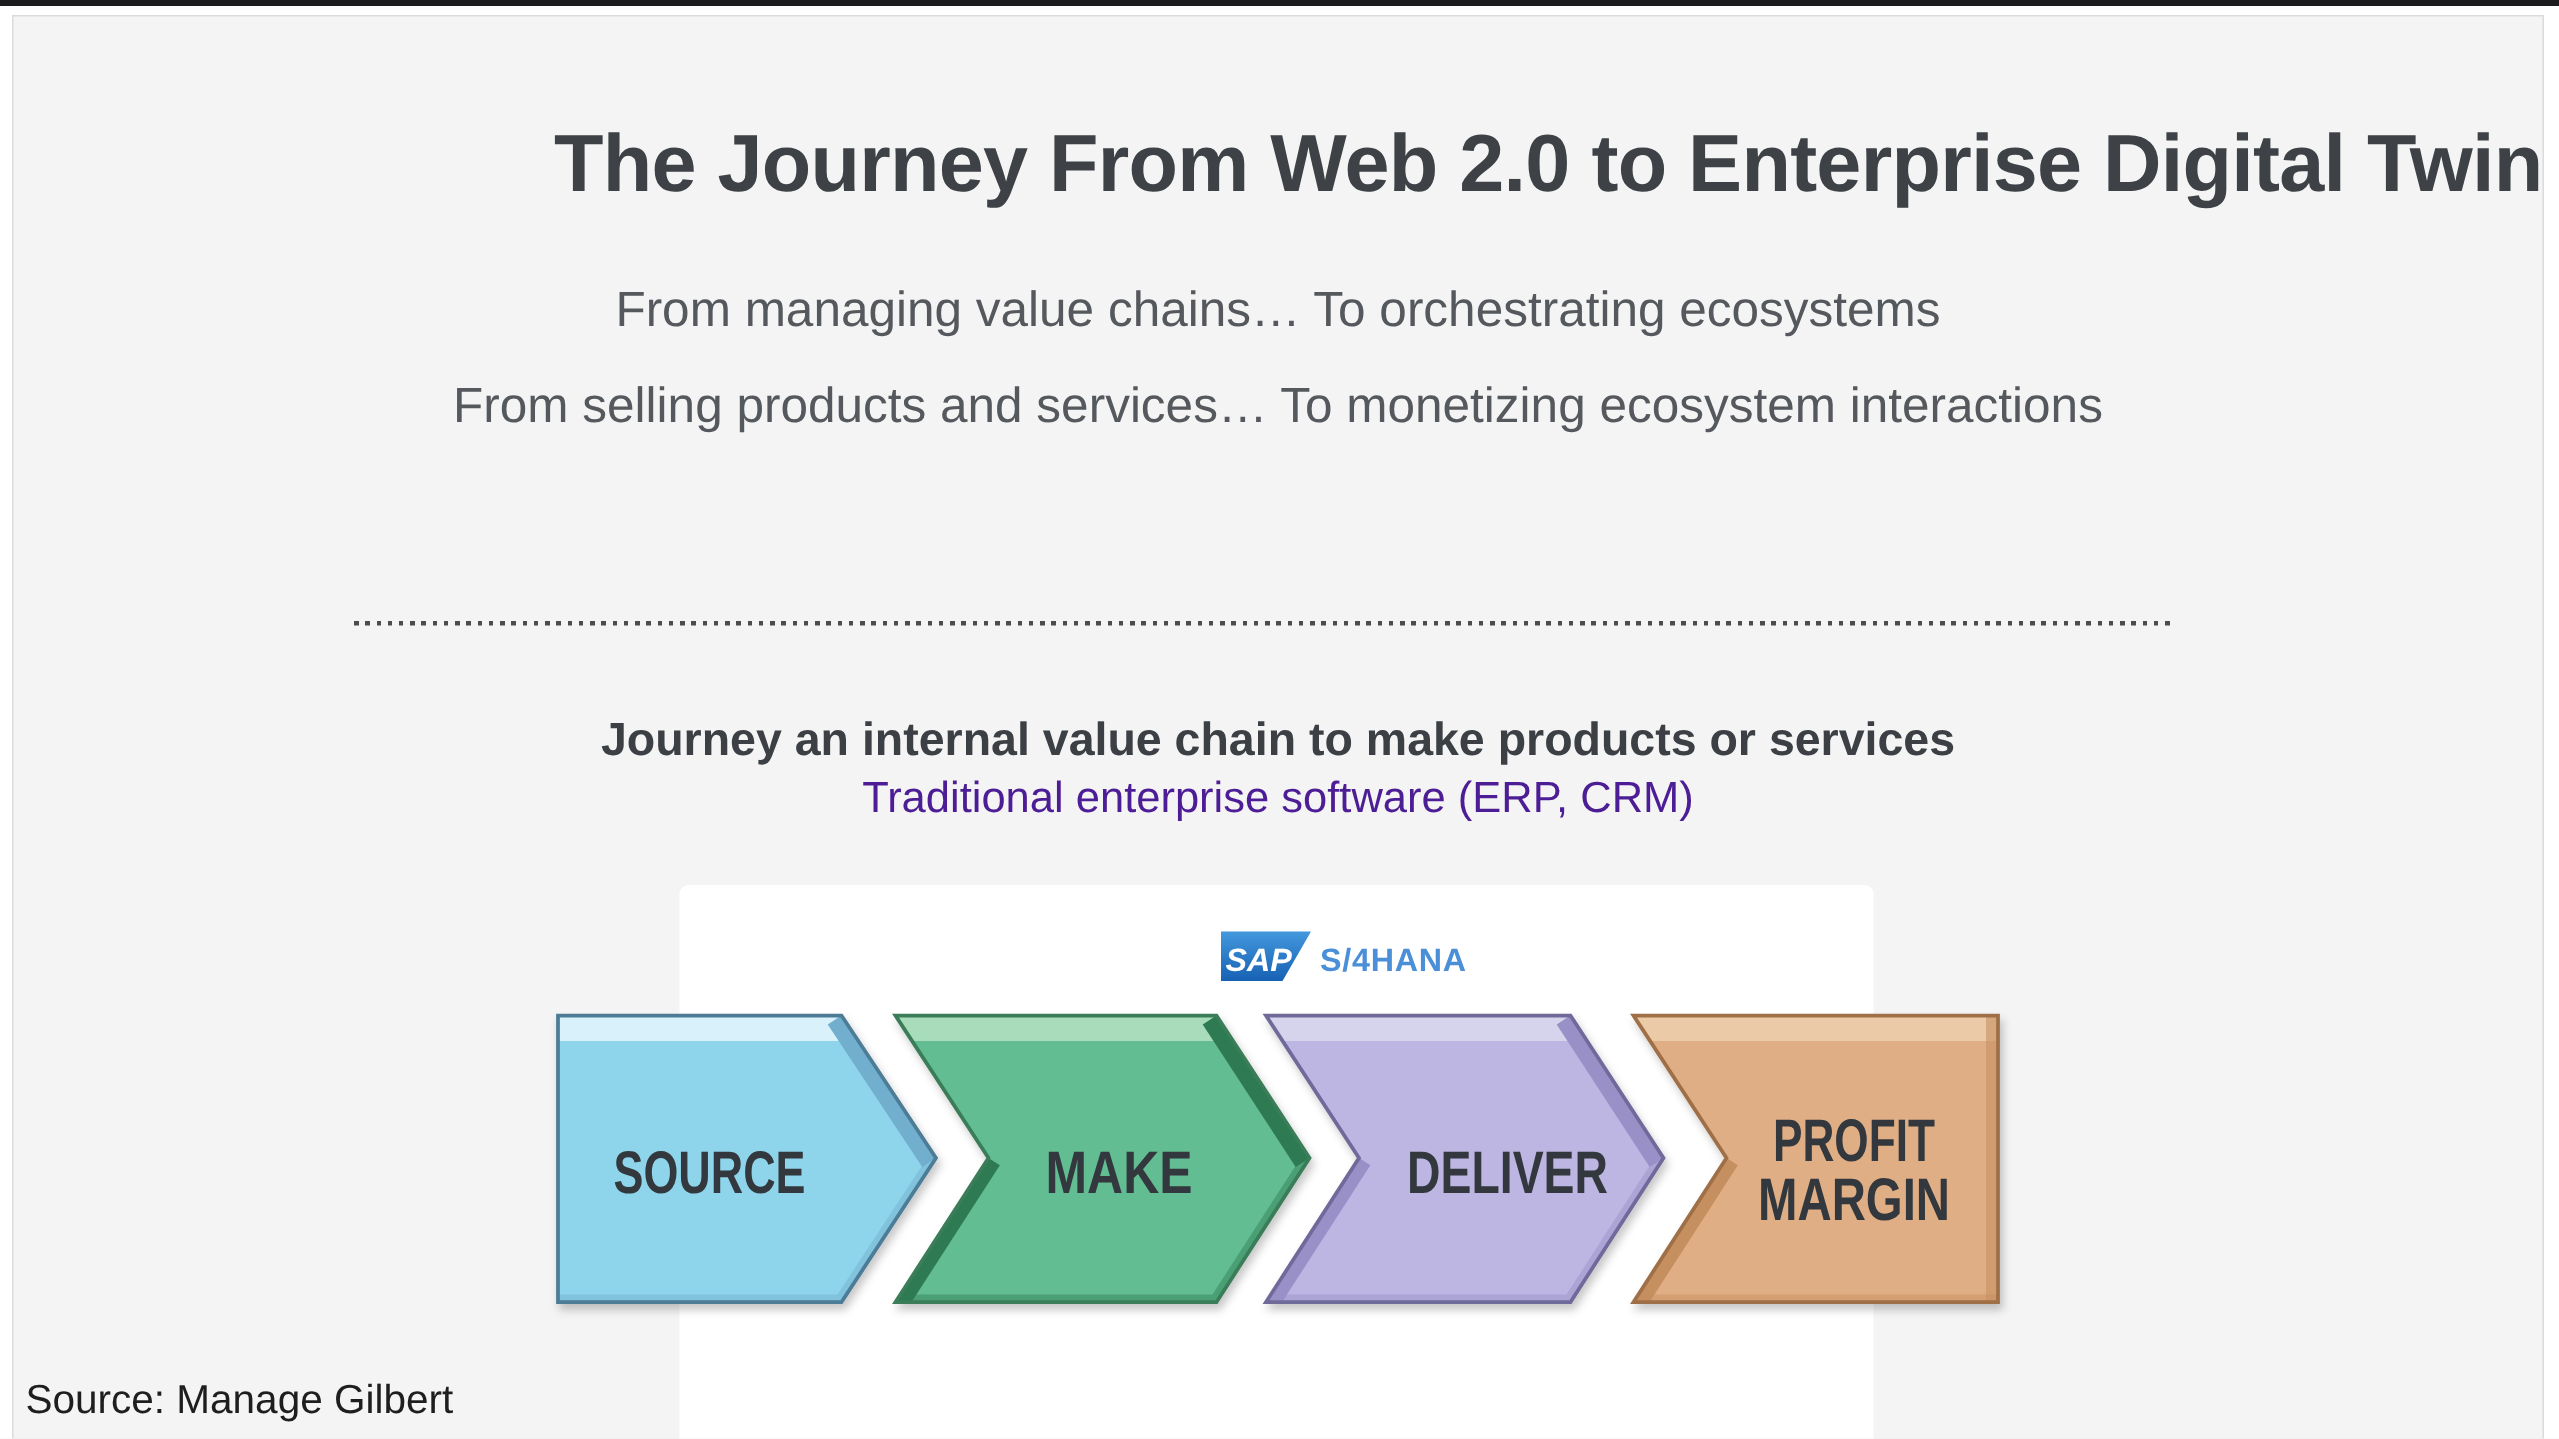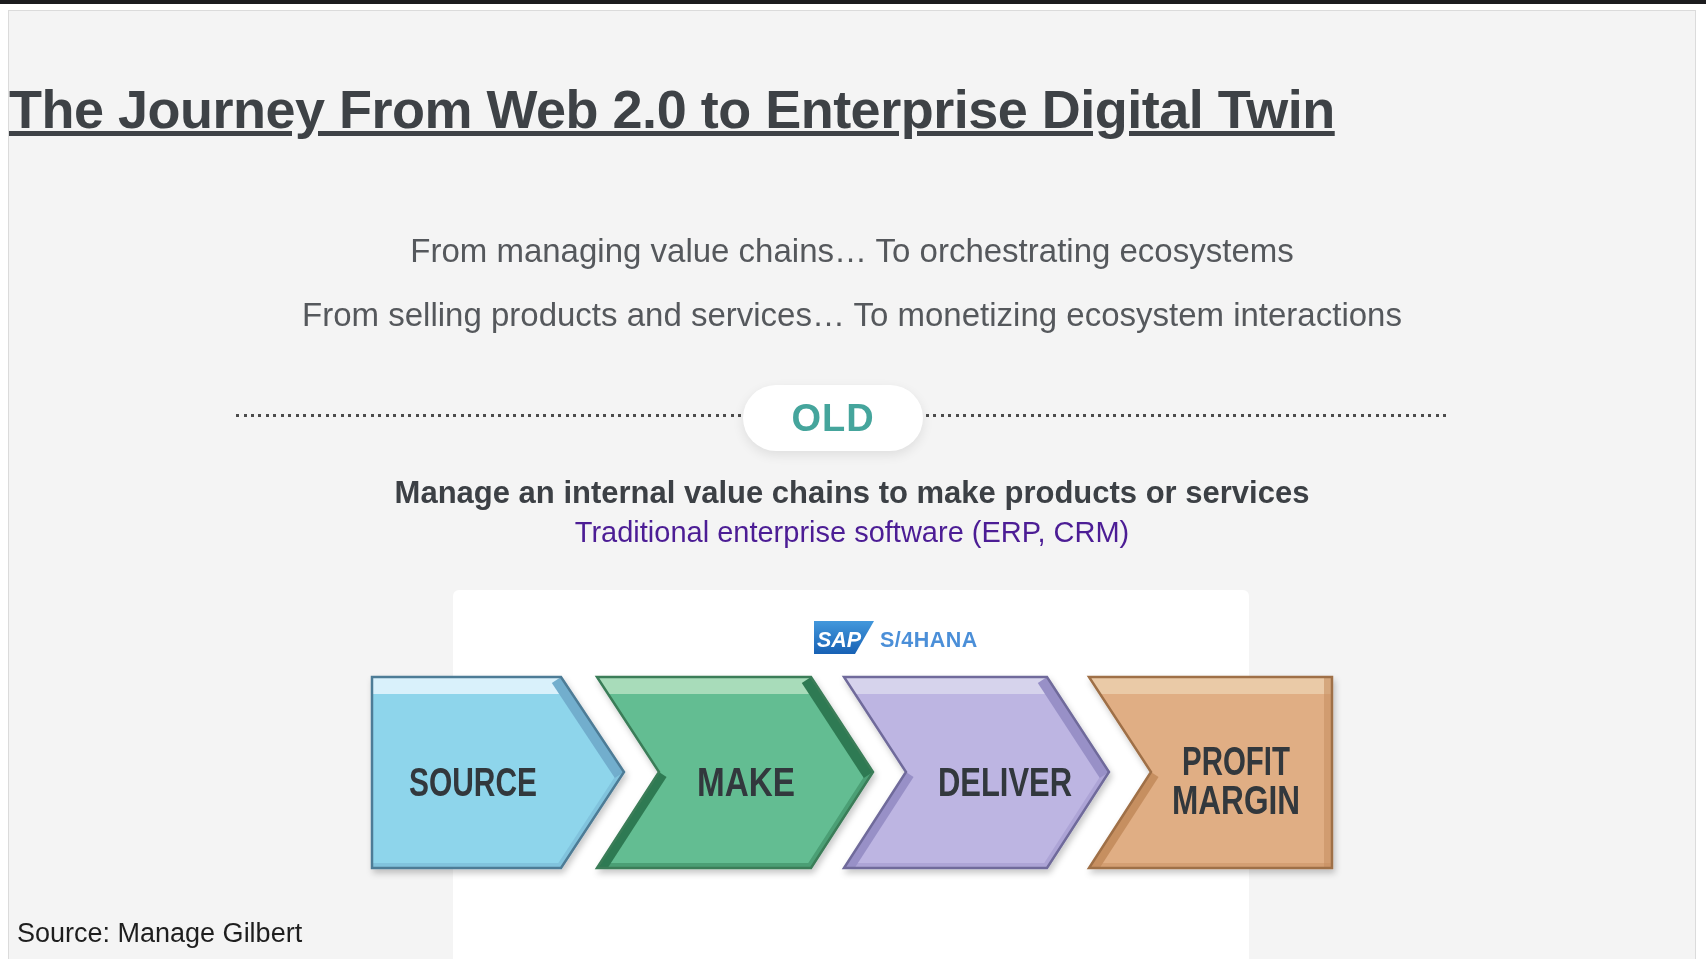--- a/index.html
+++ b/index.html
@@ -7,26 +7,26 @@
     width:1706px;height:959px;position:relative;background:#ffffff;
     font-family:"Liberation Sans", sans-serif;overflow:hidden;
     -webkit-font-smoothing:antialiased;
   }
   .top-strip{position:absolute;top:0;left:0;width:1706px;height:4px;background:#1c1c1e;}
   .frame{
     position:absolute;left:8px;top:10px;width:1688px;height:950px;
     background:#f4f4f4;border:1px solid #dbdbdb;box-sizing:border-box;
   }
   .title{
-    position:absolute;top:68px;left:0;width:100%;margin:0;text-align:left;
-    font-size:54px;line-height:60px;font-weight:bold;color:#3e4246;letter-spacing:-0.5px;text-decoration:underline;
+    position:absolute;top:68px;left:0;width:100%;margin:0;text-align:right;
+    font-size:54px;line-height:60px;font-weight:bold;color:#3e4246;letter-spacing:-0.5px;
   }
   .subtitle{
     position:absolute;left:0;width:100%;text-align:center;
-    font-size:33px;line-height:38px;color:#55585c;margin-top:45px;
+    font-size:33px;line-height:38px;color:#55585c;
   }
   .s1{top:176px;}
   .s2{top:240px;}
   .divider-line{
     position:absolute;top:403px;left:227px;width:1212px;height:3px;
     background:repeating-linear-gradient(90deg,#4c4c4c 0 3px,transparent 3px 7.5px);
   }
   .era-pill{
     position:absolute;top:374px;left:734px;width:180px;height:66px;
     background:#ffffff;border-radius:33px;box-shadow:0 4px 12px rgba(0,0,0,0.09);
@@ -62,25 +62,22 @@
 <div class="top-strip"></div>
 
 <div class="frame">
 
   <h1 class="title">The Journey From Web 2.0 to Enterprise Digital Twin</h1>
 
   <div class="subtitle s1">From managing value chains… To orchestrating ecosystems</div>
   <div class="subtitle s2">From selling products and services… To monetizing ecosystem interactions</div>
 
   <div class="divider-line"></div>
-  <div class="era-pill">
-    <span>OLD</span>
-  </div>
 
-  <div class="old-heading">Manage an internal value chains to make products or services</div>
+  <div class="old-heading">Journey an internal value chain to make products or services</div>
   <div class="old-subheading">Traditional enterprise software (ERP, CRM)</div>
 
   <div class="panel"></div>
 
   <div class="sap">
     <svg width="175" height="34" viewBox="0 0 175 34">
       <defs>
         <linearGradient id="sapg" x1="0" y1="0" x2="0" y2="1">
           <stop offset="0" stop-color="#4398DC"></stop>
           <stop offset="1" stop-color="#1761B4"></stop>

